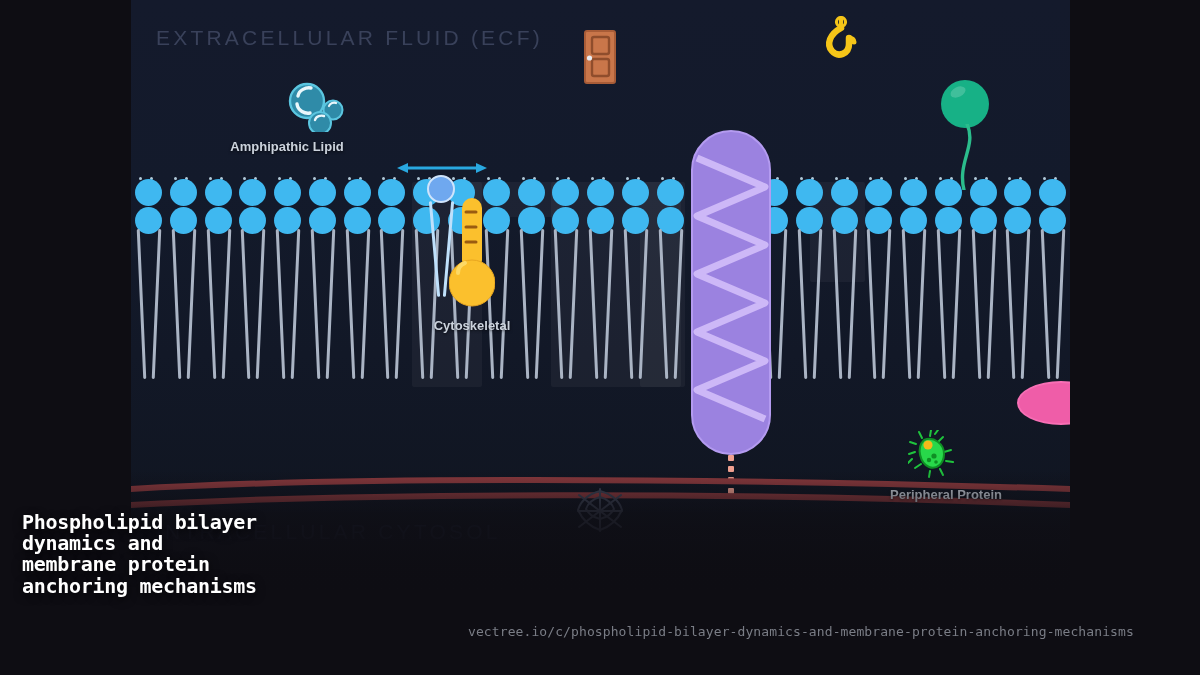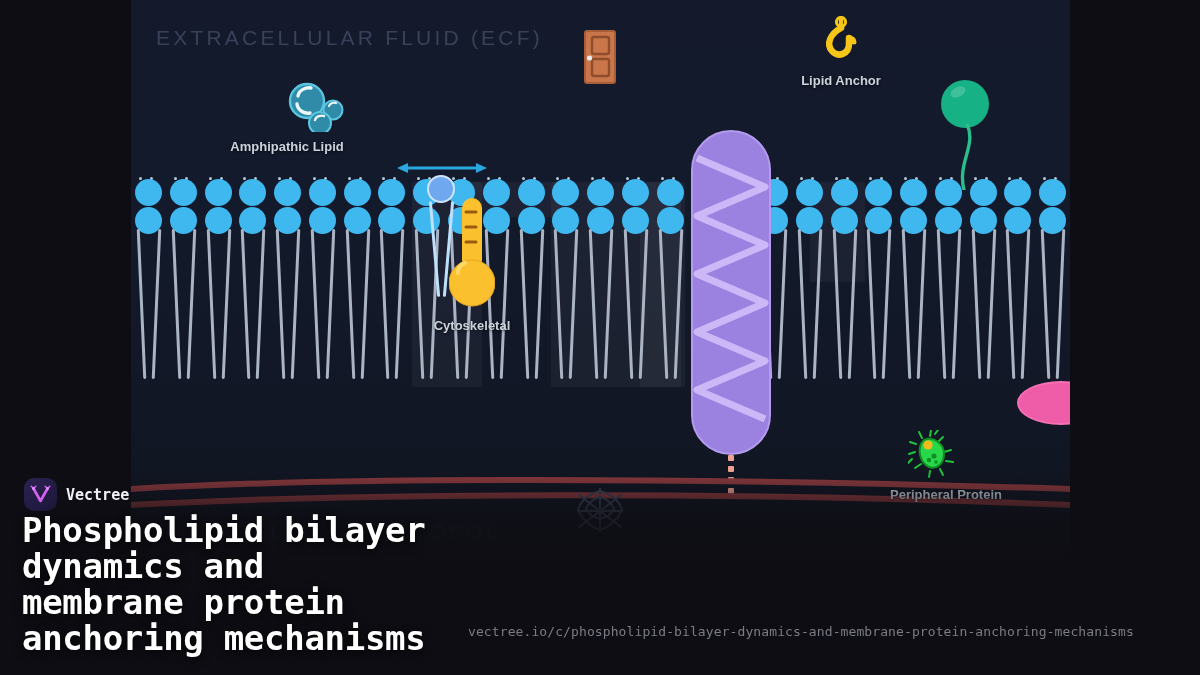--- a/index.html
+++ b/index.html
@@ -135,21 +135,21 @@
     width:33px;height:33px;border-radius:10px;
     background:linear-gradient(145deg,#2a2352 0%,#221c44 55%,#1b1736 100%);
     position:relative;display:flex;align-items:center;justify-content:center;
   }
   .brand-name{color:#eef0f4;font-family:"DejaVu Sans Mono","Liberation Mono",monospace;font-size:15px;font-weight:bold;}
 
   
   .title{
     position:absolute;left:22px;top:512px;z-index:20;
     color:#ffffff;font-family:"DejaVu Sans Mono","Liberation Mono",monospace;
-    font-size:34px;font-weight:bold;line-height:1.06;letter-spacing:-0.3px;
+    font-size:20px;font-weight:bold;line-height:1.06;letter-spacing:-0.3px;
     white-space:pre-line;text-shadow:0 2px 10px rgba(0,0,0,.8);
   }
   .url{
     position:absolute;left:468px;top:624px;z-index:20;
     color:#7a7d86;font-family:"DejaVu Sans Mono","Liberation Mono",monospace;
     font-size:13px;letter-spacing:0.1px;
   }
 </style>
 </head>
 <body>
@@ -485,44 +485,32 @@
         <path d="M25,2 L25,44"></path>
         <path d="M4,8 L46,40"></path>
           <path d="M46,8 L4,40"></path>
         <path d="M3,24 L47,24"></path>
         <path d="M25,10 C32,12 37,16 39,22 C36,27 33,30 25,32 C17,30 14,27 11,22 C13,16 18,12 25,10 Z"></path>
         <path d="M25,4 C36,7 44,13 47,23 C43,32 37,39 25,43 C13,39 7,32 3,23 C6,13 14,7 25,4 Z"></path>
       </g>
     </svg>
 
     <div class="lbl" style="left:56px;top:138px;width:200px;">Amphipathic Lipid</div>
-    <div class="lbl" style="left:610px;top:72px;width:200px;">Lipid Anchor</div>
     <div class="lbl" style="left:246px;top:317px;width:190px;">Cytoskeletal</div>
     <div class="lbl" style="left:700px;top:486px;width:230px;">Peripheral Protein</div>
     <div class="lbl dim" style="left:369px;top:543px;width:200px;">Cytoskeletal Tether</div>
 
   </div>
 
   <div class="canvas-lower"></div>
 
   <div class="left-gutter"></div>
   <div class="right-gutter"></div>
   <div class="bottom-band"></div>
 
-  <div class="brand">
-    <div class="brand-logo">
-      <svg width="21" height="21" viewBox="0 0 21 21">
-        <path d="M3.5,4.5 L10.5,17 L17.5,4.5" fill="none" stroke="#d561f0" stroke-width="2.6" stroke-linecap="round" stroke-linejoin="round"></path>
-        <path d="M3.5,4.5 L1.2,2.2 M3.5,4.5 L5.8,2.2 M17.5,4.5 L15.2,2.2 M17.5,4.5 L19.8,2.2" fill="none" stroke="#d561f0" stroke-width="1.5" stroke-linecap="round"></path>
-        <circle cx="3.5" cy="4.5" r="1.5" fill="#e88cff"></circle>
-        <circle cx="17.5" cy="4.5" r="1.5" fill="#e88cff"></circle>
-      </svg>
-    </div>
-    <div class="brand-name">Vectree</div>
-  </div>
 
   <div class="title">Phospholipid bilayer
 dynamics and
 membrane protein
 anchoring mechanisms</div>
 
   <div class="url">vectree.io/c/phospholipid-bilayer-dynamics-and-membrane-protein-anchoring-mechanisms</div>
 
 </div>
 

